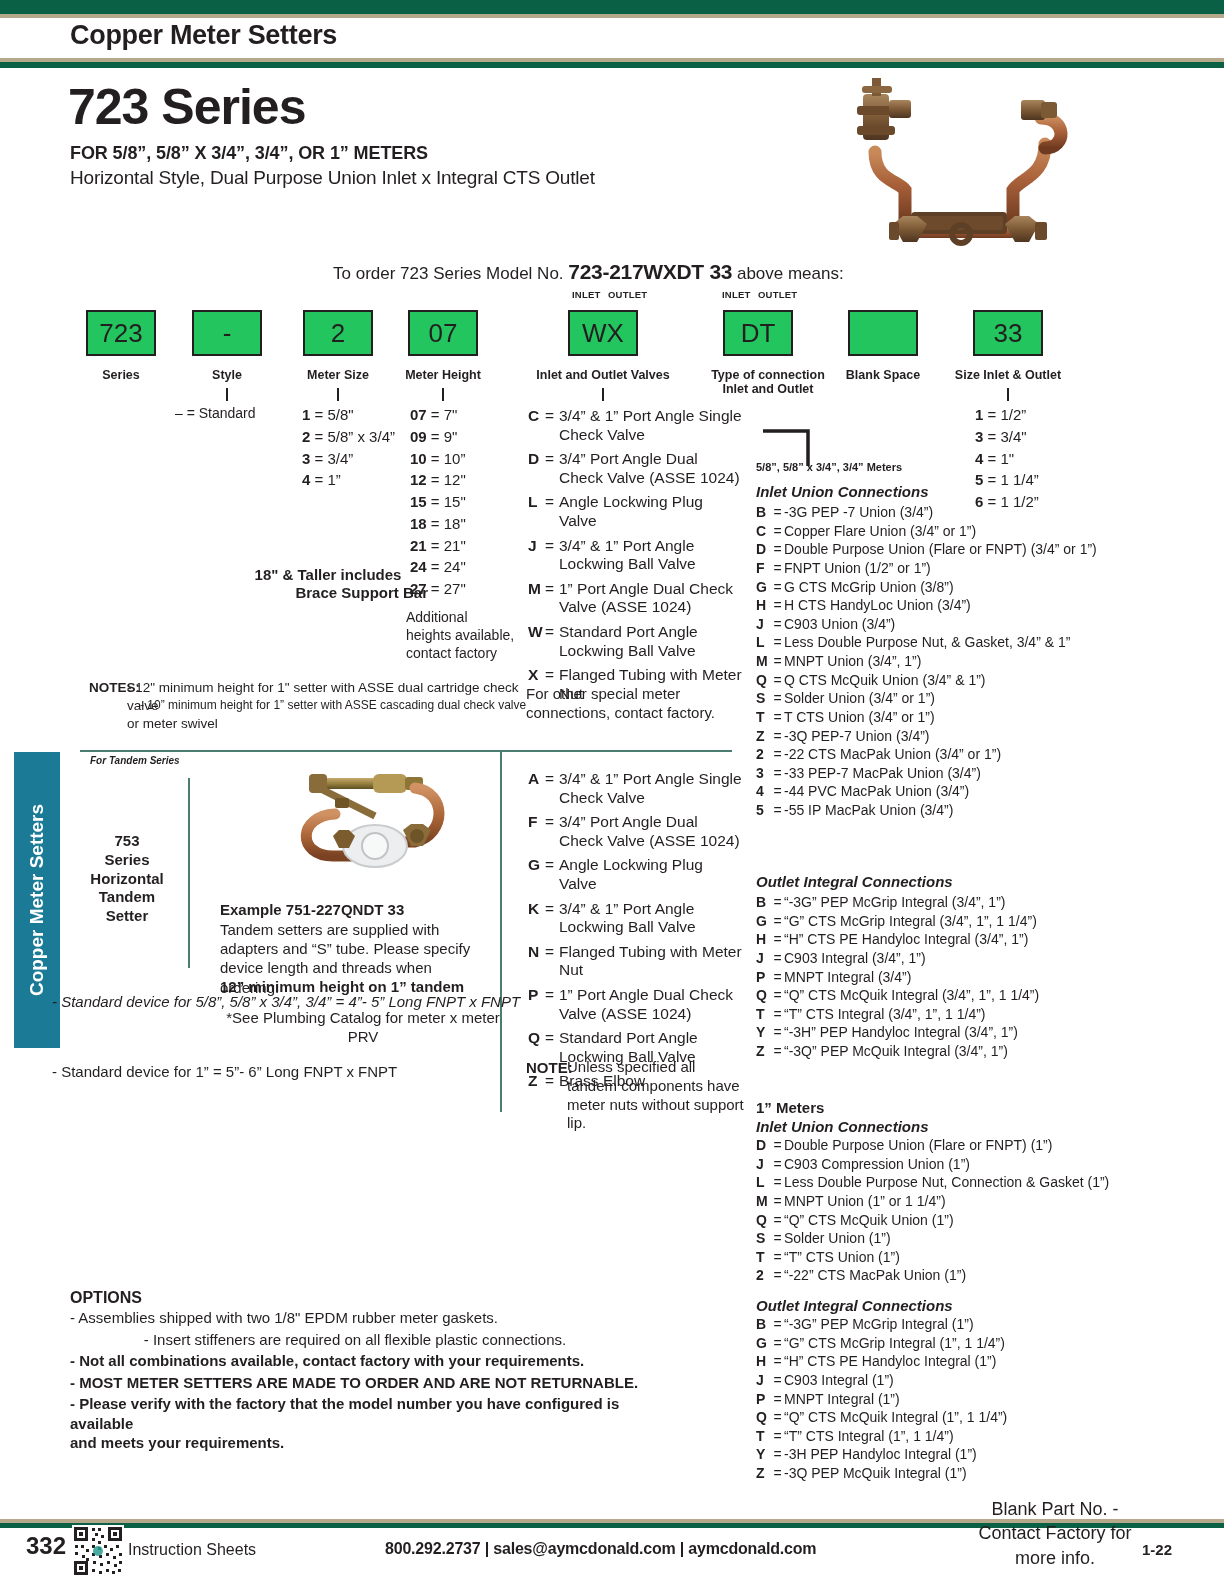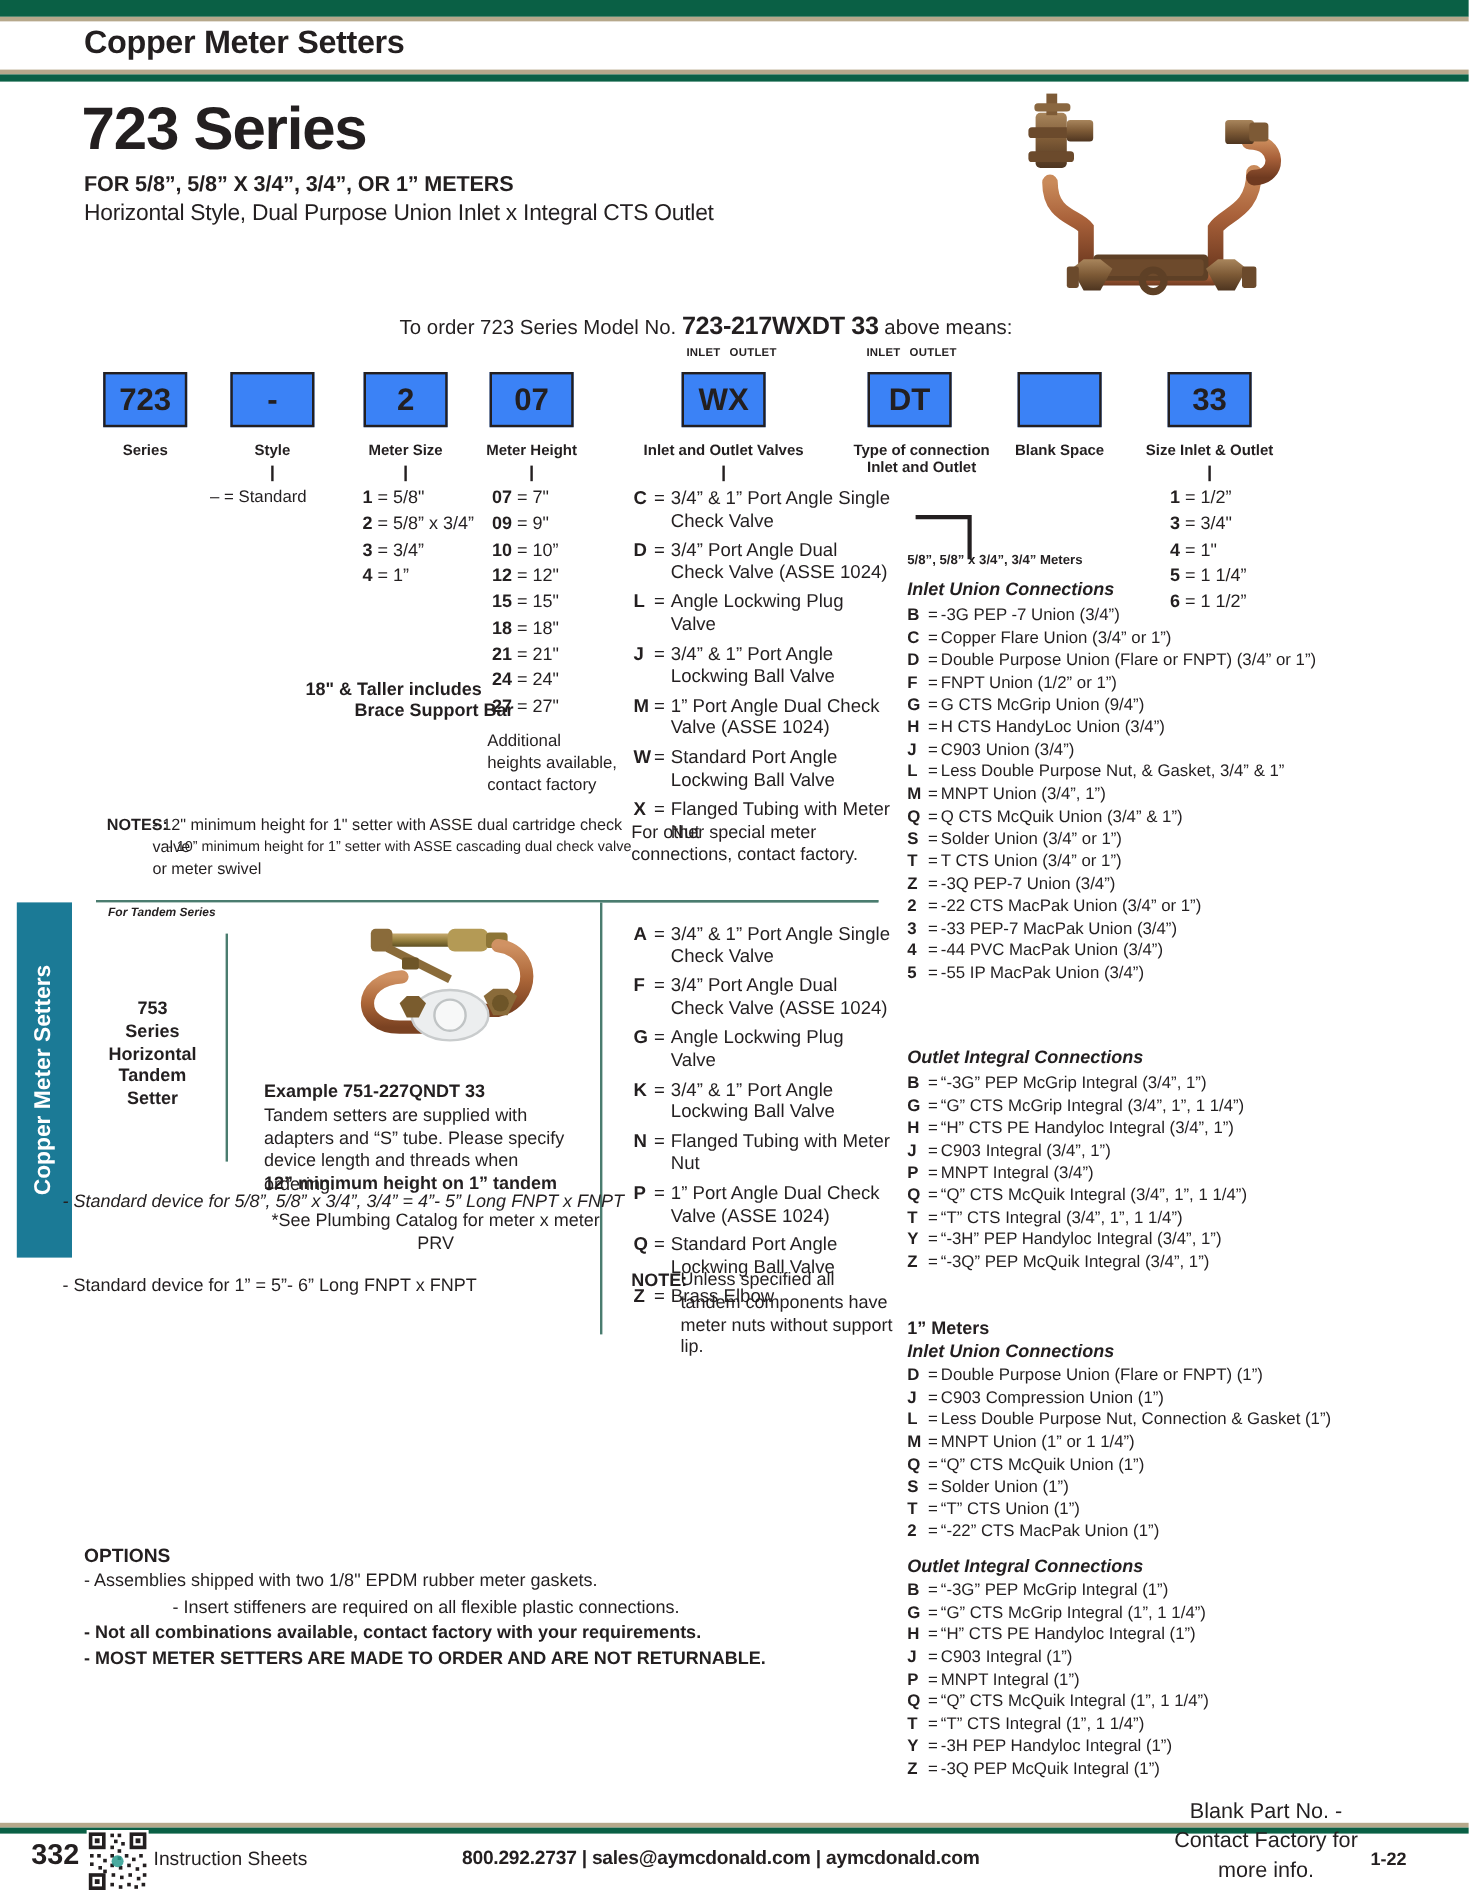--- a/index.html
+++ b/index.html
@@ -45,23 +45,23 @@
 
   
   .order-line {
     position:absolute; left:333px; top:260px;
     font-size:17px; white-space:nowrap;
   }
   .order-line .model { font-size:21px; font-weight:bold; letter-spacing:-0.3px; }
 
   
   .codebox {
-    position:absolute; border:2px solid #231f20; background:#3b82f6;
+    position:absolute; border:2px solid #231f20; background:#22c55e;
     display:flex; align-items:center; justify-content:center;
-    font-size:26px; font-weight:bold; letter-spacing:0px;
+    font-size:26px; font-weight:normal; letter-spacing:0px;
   }
   .boxcap {
     position:absolute; text-align:center;
     font-size:12.5px; font-weight:bold; line-height:1.15;
   }
   .io-lab {
     position:absolute; font-size:9.5px; font-weight:bold; letter-spacing:0.2px;
   }
   .tick { position:absolute; width:2px; background:#231f20; }
 
@@ -317,21 +317,21 @@
       <span class="v">Double Purpose Union (Flare or FNPT) (3/4” or 1”)</span>
     </div>
     <div class="crow">
       <span class="k">F</span>
       <span class="eq">=</span>
       <span class="v">FNPT Union (1/2” or 1”)</span>
     </div>
     <div class="crow">
       <span class="k">G</span>
       <span class="eq">=</span>
-      <span class="v">G CTS McGrip Union (9/4”)</span>
+      <span class="v">G CTS McGrip Union (3/8”)</span>
     </div>
     <div class="crow">
       <span class="k">H</span>
       <span class="eq">=</span>
       <span class="v">H CTS HandyLoc Union (3/4”)</span>
     </div>
     <div class="crow">
       <span class="k">J</span>
       <span class="eq">=</span>
       <span class="v">C903 Union (3/4”)</span>
@@ -636,20 +636,22 @@
 
 <div class="txt" style="left:52px; top:992px; font-size:15px;font-style:italic;">- Standard device for 5/8”, 5/8” x 3/4”, 3/4” = 4”- 5” Long FNPT x FNPT</div>
 <div class="txt" style="left:52px; top:1062px; font-size:15px;">- Standard device for 1” = 5”- 6” Long FNPT x FNPT</div>
 
 <div class="txt b" style="left:70px; top:1288px; font-size:16px;">OPTIONS</div>
 <div style="position:absolute; left:70px; top:1308px; width:570px; font-size:15px;" id="options-list">
     <div style="white-space: pre-line; line-height: 1.3; margin-bottom: 2px;">- Assemblies shipped with two 1/8" EPDM rubber meter gaskets.</div>
     <div style="white-space: pre-line; line-height: 1.3; margin-bottom: 2px; text-align: center;">- Insert stiffeners are required on all flexible plastic connections.</div>
     <div style="white-space: pre-line; line-height: 1.3; margin-bottom: 2px; font-weight: bold;">- Not all combinations available, contact factory with your requirements.</div>
     <div style="white-space: pre-line; line-height: 1.3; margin-bottom: 2px; font-weight: bold;">- MOST METER SETTERS ARE MADE TO ORDER AND ARE NOT RETURNABLE.</div>
+    <div style="white-space: pre-line; line-height: 1.3; margin-bottom: 2px; font-weight: bold;">- Please verify with the factory that the model number you have configured is available
+   and meets your requirements.</div>
   </div>
 
 <div class="f-tan"></div>
 <div class="f-green"></div>
 <div class="f-pageno">332</div>
 <div class="f-qr">
 <svg width="52" height="52" viewBox="0 0 52 52">
   <rect width="52" height="52" fill="#fff"></rect>
   <g fill="#231f20">
     <rect x="2" y="2" width="14" height="14"></rect>

